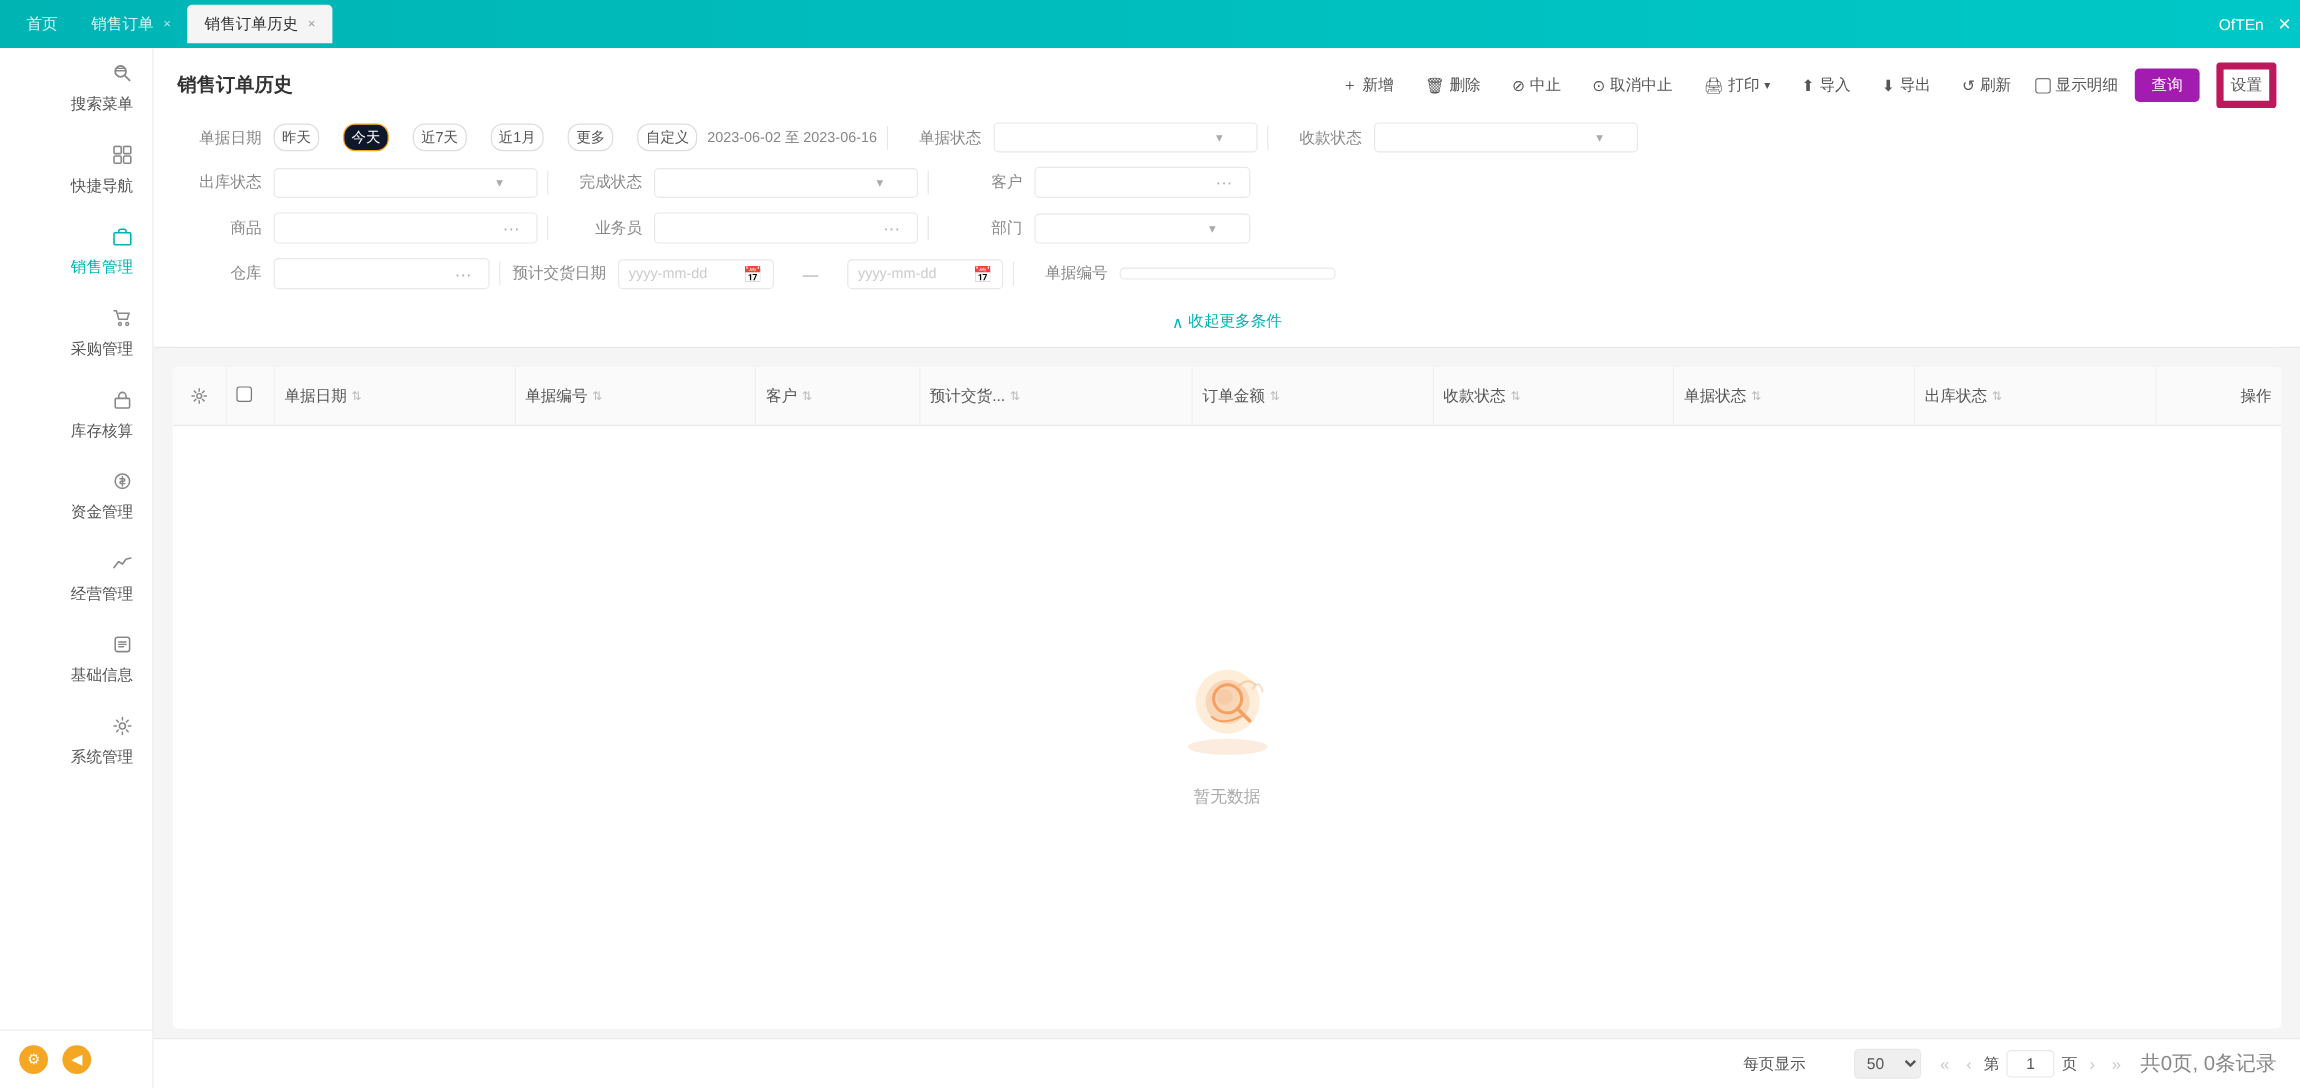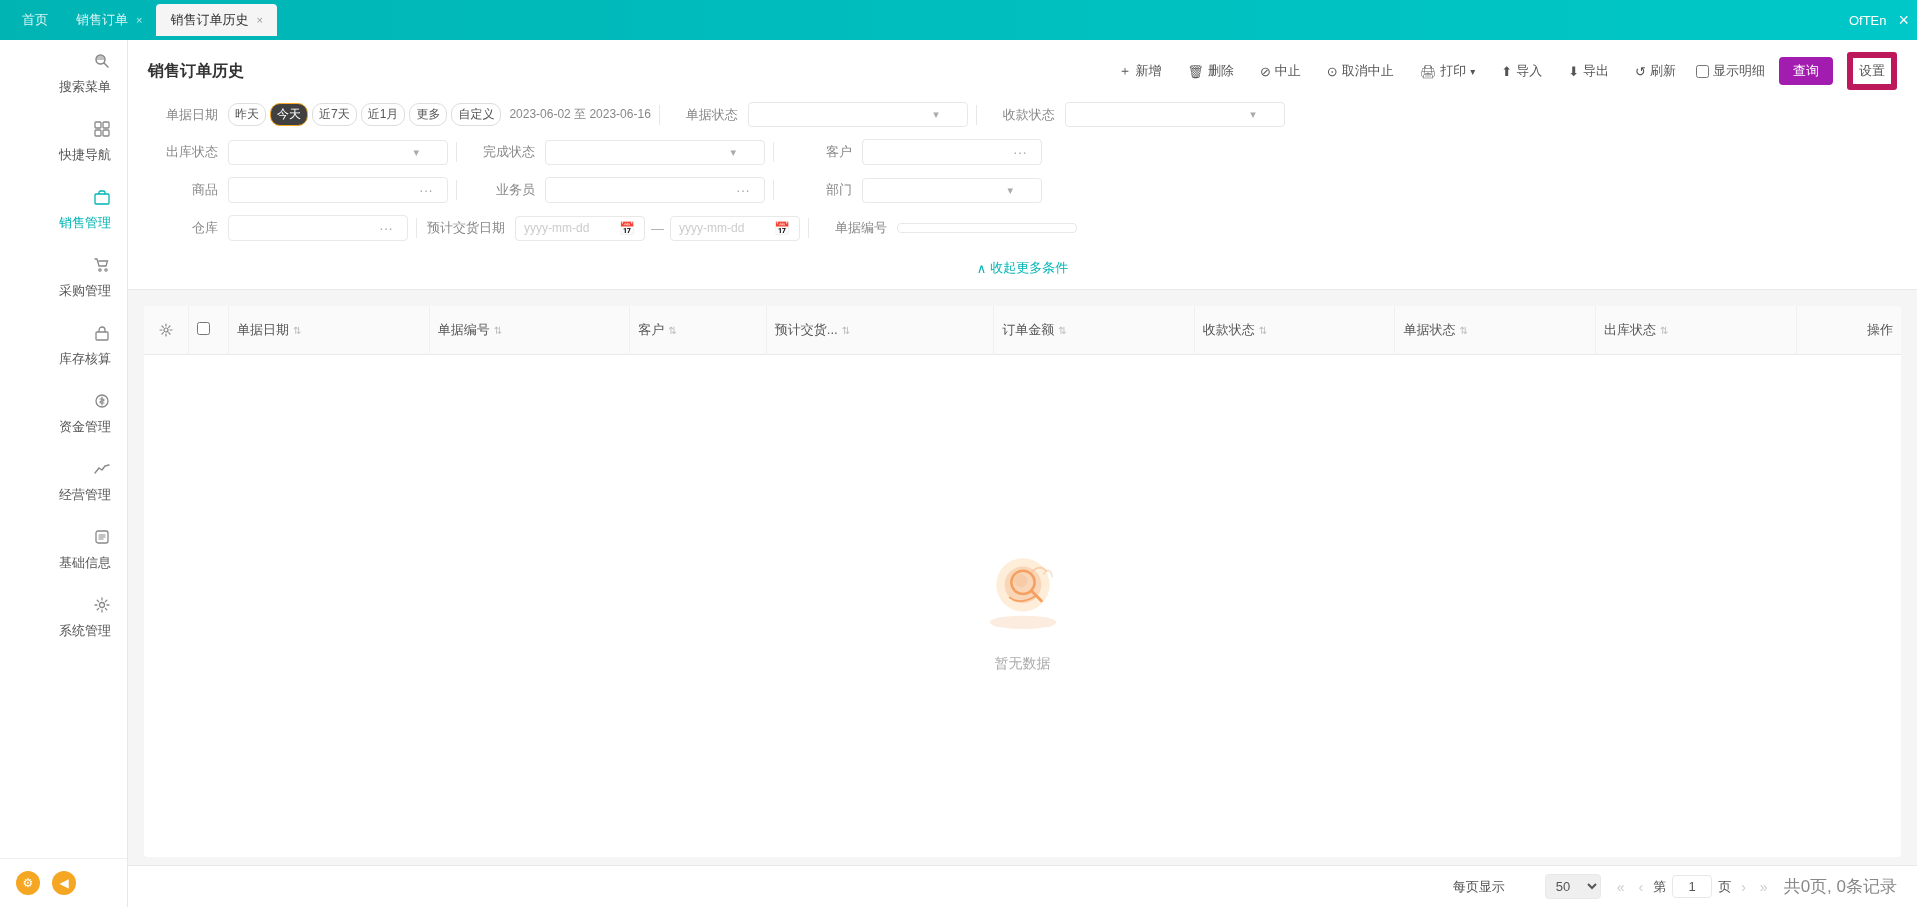--- a/index.html
+++ b/index.html
@@ -184,34 +184,34 @@
       width: 80px;
       color: #888;
       font-size: 13px;
       flex-shrink: 0;
       text-align: right;
       padding-right: 10px;
     }
     .date-btns {
       display: flex;
       align-items: flex-start;
-      gap: 4px;
+      gap: 20px;
       margin-right: 8px;
     }
     .date-btn {
       padding: 2px 6px;
       border-radius: 10px;
       font-size: 12px;
       cursor: pointer;
       color: #555;
       border: 1px solid #ddd;
       background: white;
     }
     .date-btn.active {
-      background: #404040;
+      background: #0f172a;
       color: white;
       border-color: #f5a623;
     }
     .date-range {
       font-size: 12px;
       color: #888;
     }
     .select-input {
       border: 1px solid #e8e8e8;
       border-radius: 4px;
@@ -618,21 +618,21 @@
         </div>
 
         <div class="filter-row">
           <span class="filter-label">仓库</span>
           <div style="display:flex;align-items:center;border:1px solid #e8e8e8;border-radius:4px;padding:4px 8px;min-width:180px;cursor:pointer;">
             <span style="flex:1;"></span>
             <span class="ellipsis-btn">···</span>
           </div>
           <div class="divider-line"></div>
           <span class="filter-label" style="width:90px;">预计交货日期</span>
-          <div style="display:flex;align-items:center;gap:6px;">
+          <div style="display:flex;align-items:center;gap:24px;">
             <div style="display:flex;align-items:center;border:1px solid #e8e8e8;border-radius:4px;padding:4px 8px;min-width:130px;">
               <span style="color:#ccc;font-size:12px;">yyyy-mm-dd</span>
               <span style="margin-left:auto;color:#aaa;">📅</span>
             </div>
             <span style="color:#aaa;">—</span>
             <div style="display:flex;align-items:center;border:1px solid #e8e8e8;border-radius:4px;padding:4px 8px;min-width:130px;">
               <span style="color:#ccc;font-size:12px;">yyyy-mm-dd</span>
               <span style="margin-left:auto;color:#aaa;">📅</span>
             </div>
           </div>

